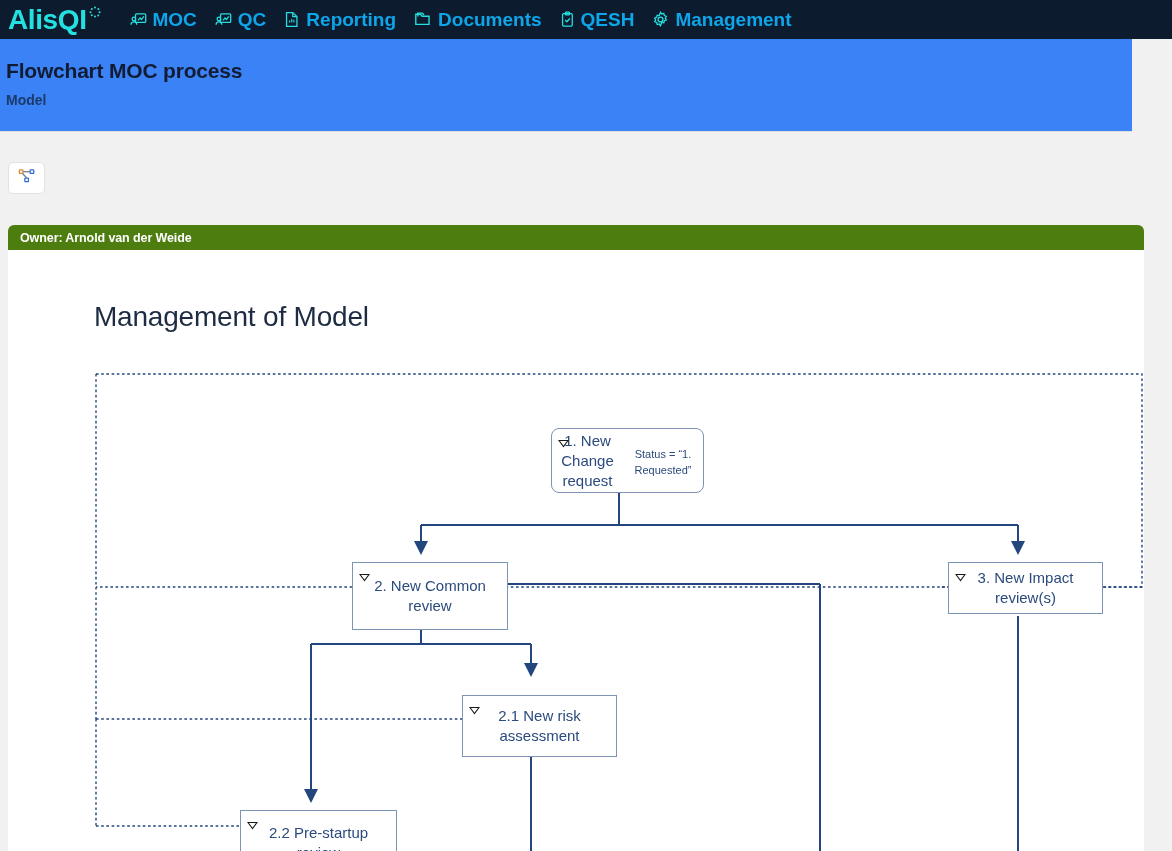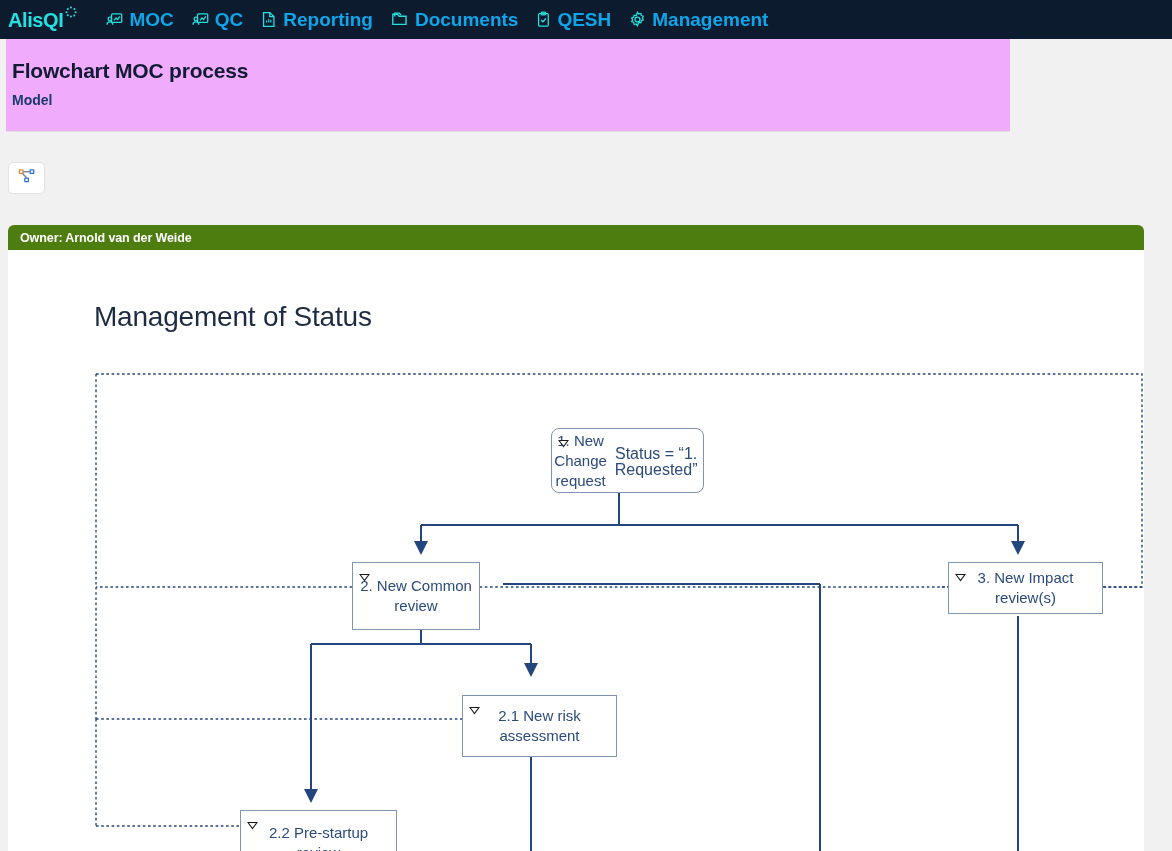--- a/index.html
+++ b/index.html
@@ -30,21 +30,21 @@
     padding-left: 8px;
   }
   .brand {
     display: flex;
     align-items: flex-start;
     margin-right: 28px;
     user-select: none;
   }
   .brand-text {
     color: #25e0e0;
-    font-size: 20px;
+    font-size: 28px;
     font-weight: bold;
     letter-spacing: -0.4px;
     line-height: 24px;
   }
   .brand-spark {
     position: relative;
     width: 14px;
     height: 14px;
     margin-top: -2px;
     margin-left: 1px;
@@ -62,27 +62,27 @@
     font-size: 19px;
     line-height: 14px;
     font-weight: bold;
   }
   .nav-icon { display: flex; align-items: center; }
   .nav-icon svg { display: block; }
 
   
   .page-header {
     position: absolute;
-    left: 6px; top: 39px;
-    width: 1004px;
+    left: 0; top: 39px;
+    width: 1132px;
     height: 93px;
     box-sizing: border-box;
     padding: 20px 0 0 6px;
     border-bottom: 1px solid #dedede;
-    background: #f0abfc;
+    background: #3b82f6;
   }
   .page-title {
     color: #111c33;
     font-size: 21px;
     font-weight: bold;
     letter-spacing: -0.2px;
     margin: 0 0 9px 0;
     line-height: 24px;
   }
   .page-subtitle {
@@ -171,21 +171,21 @@
     color: #2b4a7d;
     font-size: 15px;
     line-height: 20px;
     text-align: center;
     cursor: pointer;
     margin-top: 14px;
   }
   .node.rounded { border-radius: 8px; }
   .node-title { white-space: pre-line; }
   .node-sub {
-    font-size: 16px;
+    font-size: 11px;
     line-height: 16px;
     margin-top: 2px;
     color: #2b4a7d;
   }
   .node-caret {
     position: absolute;
     left: 6px;
     top: 4px;
     width: 11px;
     height: 9px;
@@ -308,21 +308,21 @@
   </div>
 
   <div class="flow-card">
 
     <div class="owner-bar">
       <span>Owner: Arnold van der Weide</span>
     </div>
 
     <div class="canvas">
 
-      <div class="flow-title">Management of Status</div>
+      <div class="flow-title">Management of Model</div>
 
       <svg class="flow-svg" viewBox="0 0 1136 601">
 
         <g stroke="#23467e" stroke-width="1.4" fill="none" stroke-dasharray="2.6 2.6">
 
           <path d="M88 124 H1134 V337 H88"></path>
 
           <path d="M88 124 V337"></path>
           <path d="M88 337 V469"></path>
           <path d="M88 469 H455"></path>
@@ -370,21 +370,21 @@
         <span class="node-caret">
           <svg width="11" height="9" viewBox="0 0 11 9">
             <polygon points="1,1.5 10,1.5 5.5,7.5" fill="#ffffff" stroke="#1a1a1a" stroke-width="1.1"></polygon>
           </svg>
         </span>
         <span class="node-title">1. New Change
 request</span>
         <span class="node-sub">Status = “1. Requested”</span>
       </div>
 
-      <div class="node" style="left:344px; top:298px; width:128px; height:68px;justify-content:center;">
+      <div class="node" style="left:344px; top:298px; width:156px; height:68px;justify-content:center;">
         <span class="node-caret">
           <svg width="11" height="9" viewBox="0 0 11 9">
             <polygon points="1,1.5 10,1.5 5.5,7.5" fill="#ffffff" stroke="#1a1a1a" stroke-width="1.1"></polygon>
           </svg>
         </span>
         <span class="node-title">2. New Common
 review</span>
       </div>
 
       <div class="node" style="left:940px; top:298px; width:155px; height:52px;">

